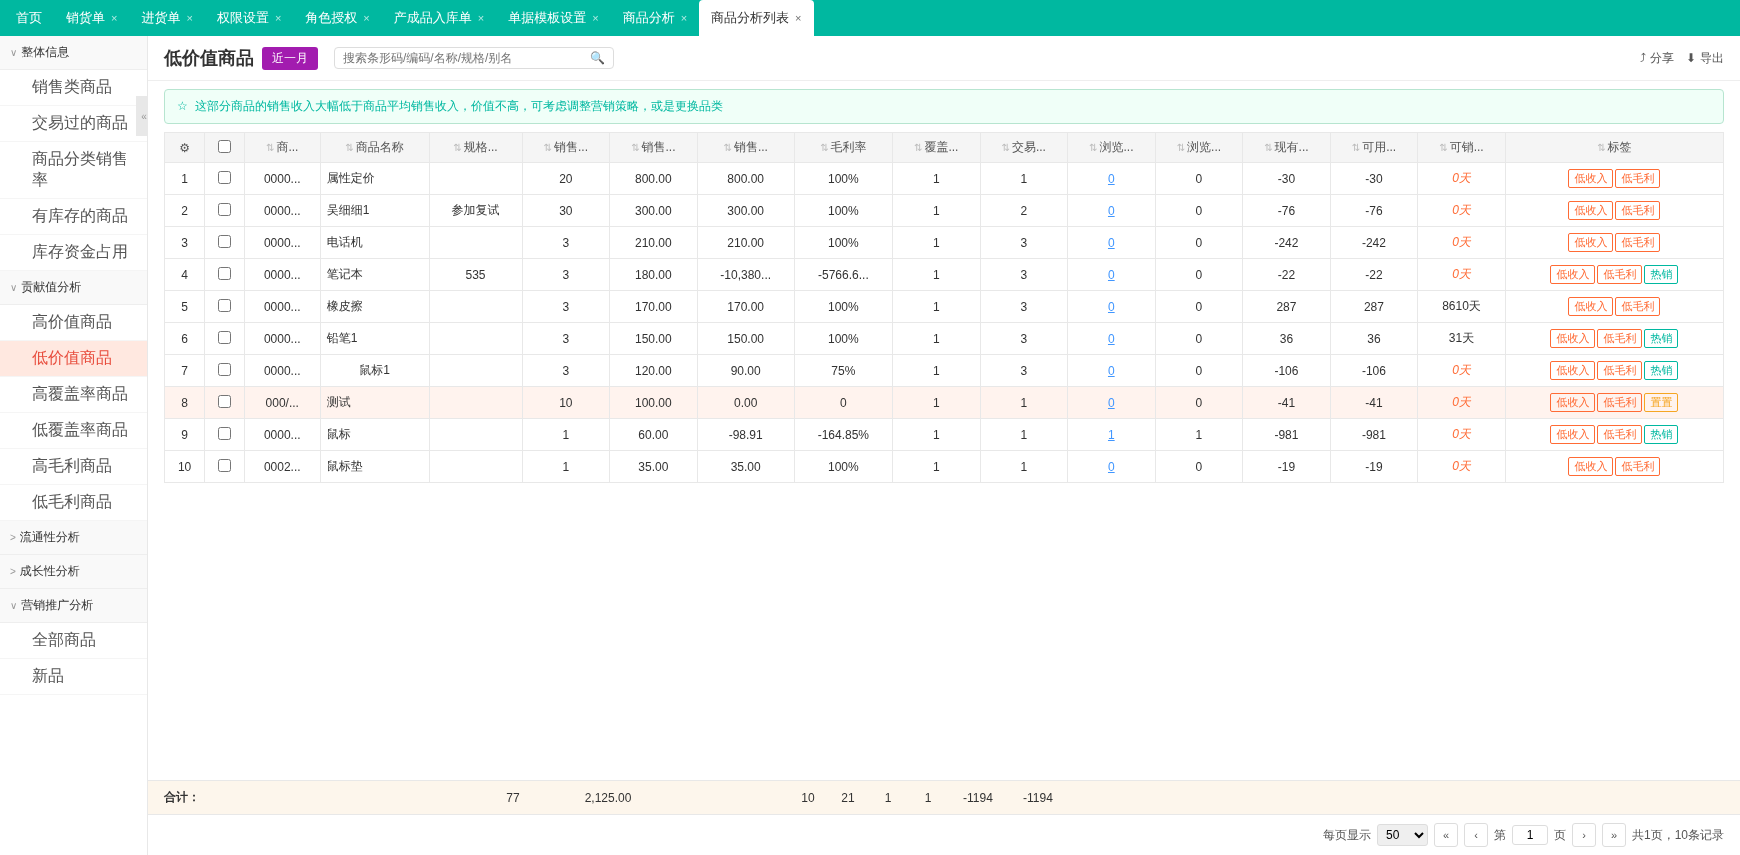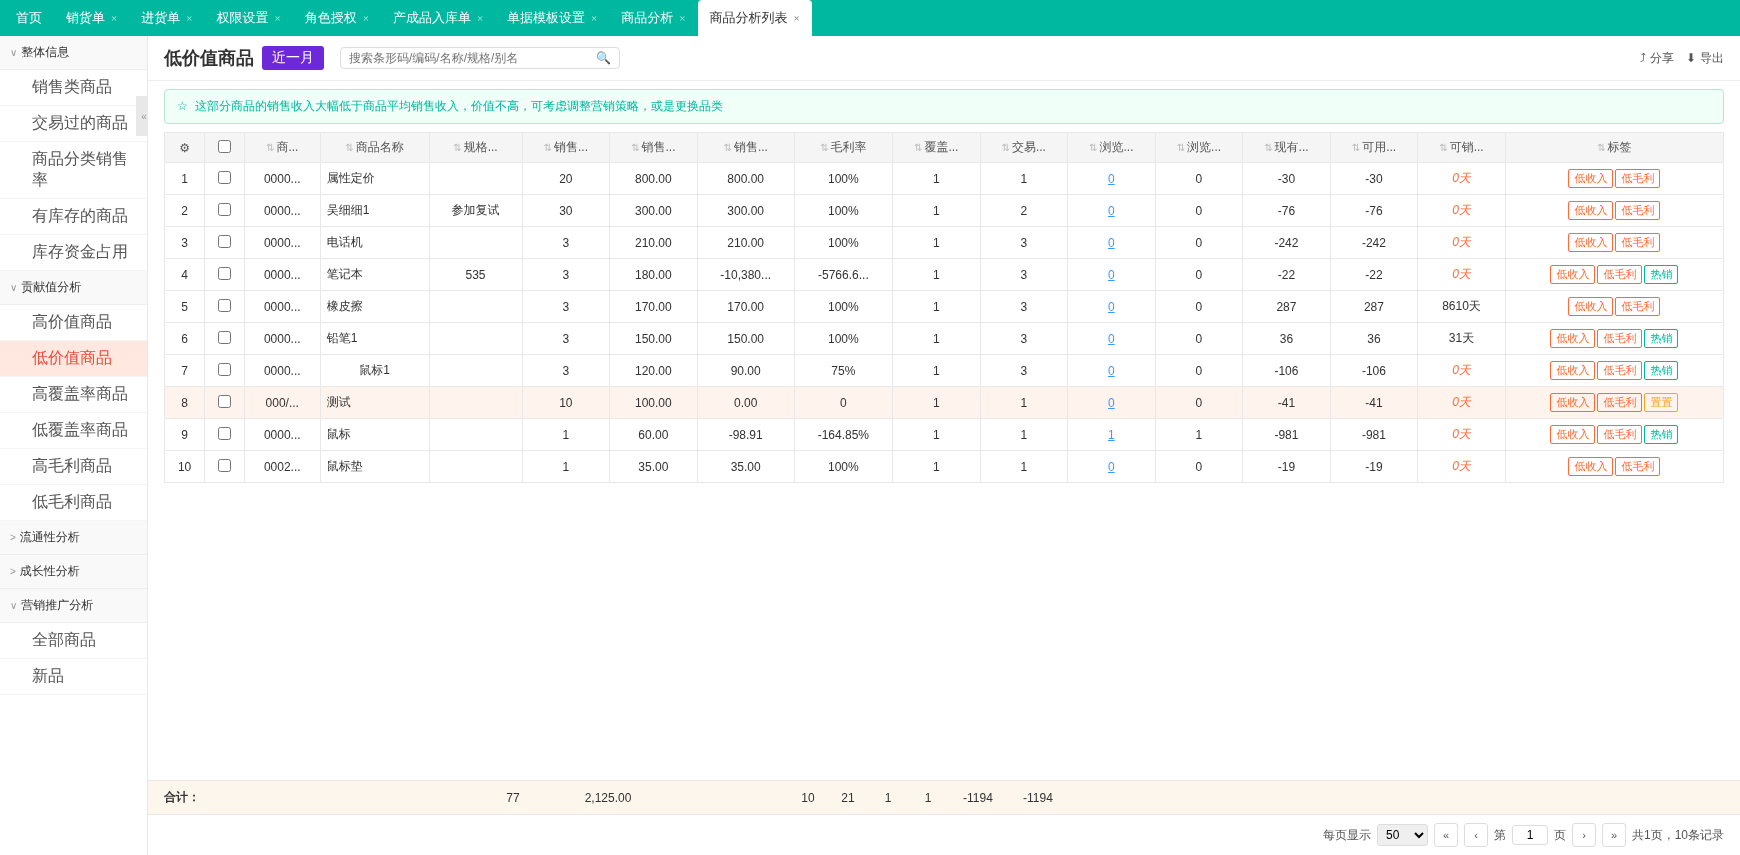--- a/index.html
+++ b/index.html
@@ -16,21 +16,20 @@
     }
     .nav-item {
       color: #fff;
       padding: 0 12px;
       height: 36px;
       display: flex;
       align-items: center;
       cursor: pointer;
       font-size: 13px;
       white-space: nowrap;
-      font-family: Liberation Serif, serif;
     }
     .nav-item.active { background: #fff; color: #333; border-radius: 4px 4px 0 0; }
     .nav-item .close-x { margin-left: 6px; font-size: 11px; opacity: 0.7; }
 
     
     .main-layout {
       display: flex;
       height: calc(100vh - 36px);
     }
 
@@ -95,26 +94,26 @@
       border-bottom: 1px solid #eee;
       gap: 8px;
       flex-shrink: 0;
     }
     .page-title {
       font-size: 18px;
       font-weight: 600;
       color: #333;
     }
     .time-filter-btn {
-      background: #6d28d9;
+      background: #a21caf;
       color: #fff;
       border: none;
       padding: 3px 10px;
       border-radius: 3px;
-      font-size: 14px;
+      font-size: 12px;
       cursor: pointer;
     }
     .search-box {
       display: flex;
       align-items: center;
       border: 1px solid #ddd;
       border-radius: 4px;
       padding: 3px 8px;
       gap: 4px;
       margin-left: 8px;

